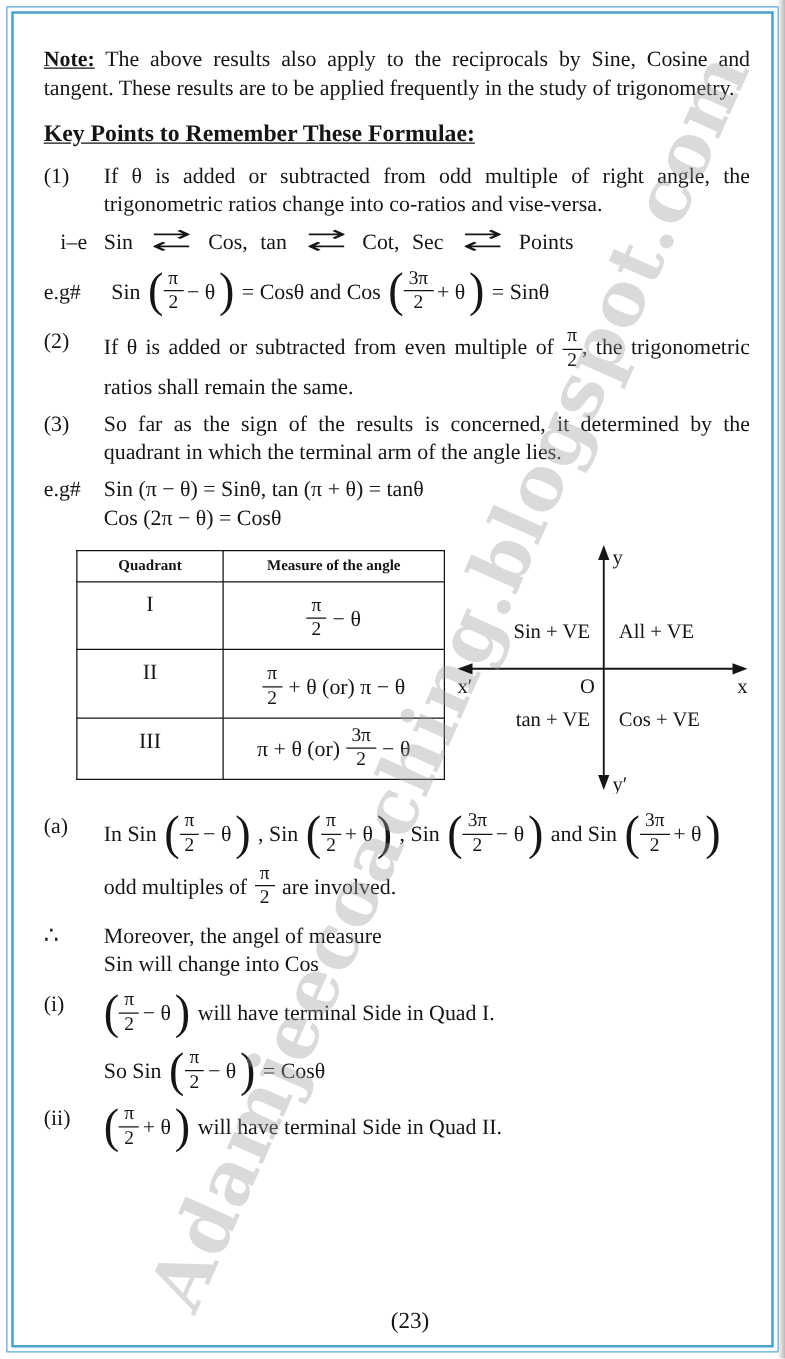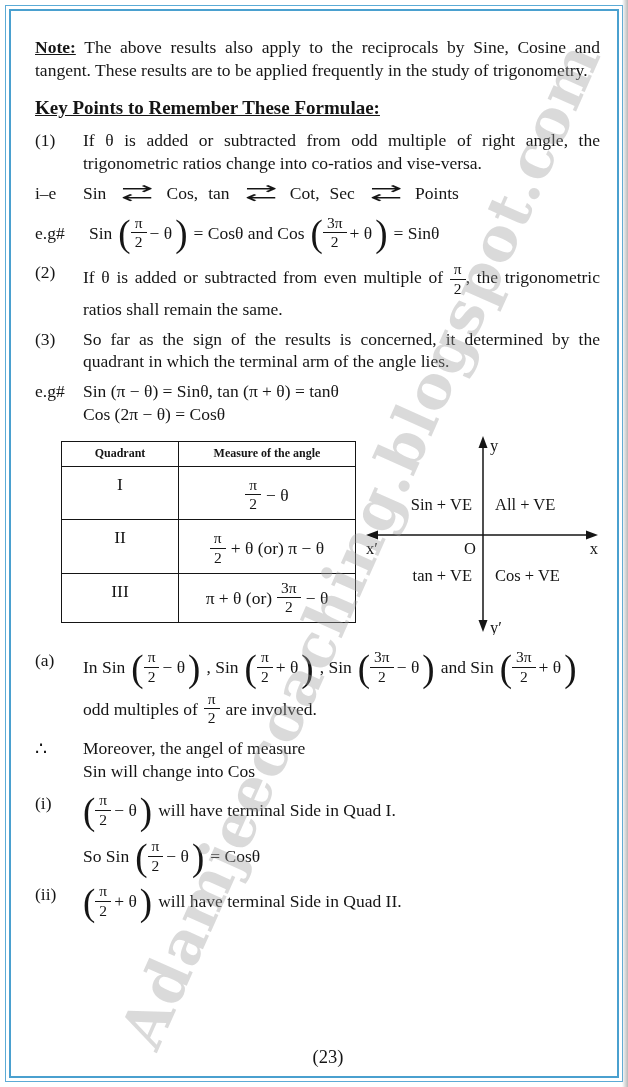--- a/index.html
+++ b/index.html
@@ -40,21 +40,21 @@
   .bp { font-size: 37px; line-height: 1; font-weight: 400; display: inline-block;
         transform: scaleY(1.05); }
   .mg { display: inline-flex; align-items: center; vertical-align: middle; }
   .msym { margin: 0 3px; }
   
   .mline { display: flex; align-items: center; column-gap: 6px; margin: 0 0 10px 0; }
   .mline .label { flex: 0 0 48px; }
   .mflow { display: flex; flex-wrap: wrap; align-items: center; column-gap: 6px; row-gap: 5px; }
   
   .ieline { display: flex; align-items: center; margin: 2px 0 10px 0; }
-  .ieline .label { flex: 0 0 48px; }
+  .ieline .label { flex: 0 0 48px; text-align: center; }
   .darr { display: inline-flex; flex-direction: column; align-items: center;
           line-height: 0.55; font-size: 17px; transform: scaleX(2.3);
           margin: 0 22px; font-family: "DejaVu Sans", sans-serif; }
   .iew { margin-right: 2px; }
   
   .tablewrap { display: flex; align-items: center; margin: 4px 0 14px 26px; }
   .qtable { border-collapse: collapse; }
   .qtable th, .qtable td { border: 1.7px solid #151515; }
   .qtable th { padding: 4px 8px; font-size: 12px; font-weight: bold; text-align: center; }
   .qtable th.c1 { width: 106px; }

